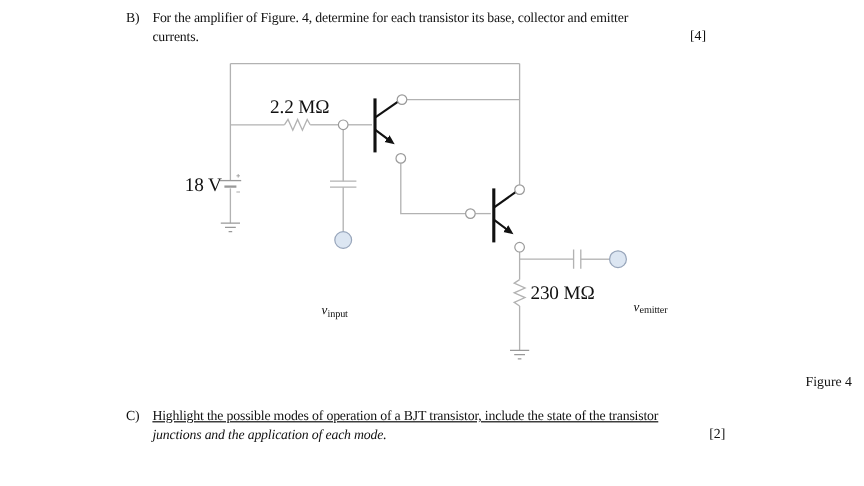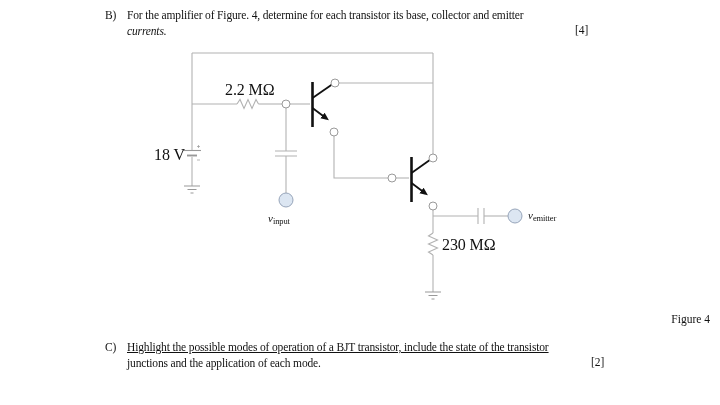--- a/index.html
+++ b/index.html
@@ -5,31 +5,31 @@
   html,body{margin:0;padding:0;}
   body{
     width:720px;height:405px;position:relative;background:#ffffff;
     font-family:"Liberation Serif", serif;color:#111;overflow:hidden;
   }
   .abs{position:absolute;white-space:nowrap;}
   .qtext{font-size:11.5px;letter-spacing:-0.15px;line-height:14px;}
   .marks{font-size:11.5px;}
   .caption{font-size:11.5px;}
   .clabel{font-size:16px;letter-spacing:-0.1px;}
-  .termlabel{font-size:11px;}
+  .termlabel{font-size:11px;margin-top:41px;}
   .termlabel i{font-style:italic;}
   .termlabel sub{font-size:8.5px;vertical-align:-2px;letter-spacing:-0.1px;}
   svg{position:absolute;left:0;top:0;}
 </style>
 </head>
 <body>
 
 <span class="abs qtext" style="left:105px;top:8px;">B)</span>
 <span class="abs qtext" style="left:127px;top:8px;">For the amplifier of Figure. 4, determine for each transistor its base, collector and emitter</span>
-<span class="abs qtext" style="left:127px;top:24px;font-style:italic;">currents.</span>
+<span class="abs qtext" style="left:127px;top:24px;">currents.</span>
 <span class="abs marks" style="left:575px;top:24px;">[4]</span>
 
 <svg width="720" height="405" viewBox="0 0 720 405">
   <defs>
     <marker id="ah" markerUnits="userSpaceOnUse" markerWidth="11" markerHeight="11" refX="5" refY="3.5" orient="auto">
       <path d="M0,0 L8,3.5 L0,7 Z" fill="#111"></path>
     </marker>
   </defs>
 
   <g stroke="#b2b2b2" stroke-width="1.1" fill="none">
@@ -97,14 +97,14 @@
 <span class="abs clabel" style="left:225px;top:81px;">2.2 MΩ</span>
 <span class="abs clabel" style="left:154px;top:146px;">18 V</span>
 <span class="abs clabel" style="left:442px;top:236px;">230 MΩ</span>
 <span class="abs termlabel" style="left:268px;top:212px;"><i>v</i><sub>input</sub></span>
 <span class="abs termlabel" style="left:528px;top:209px;"><i>v</i><sub>emitter</sub></span>
 
 <span class="abs caption" style="left:0px;top:313px;width:710px;text-align:right;">Figure 4</span>
 
 <span class="abs qtext" style="left:105px;top:340px;">C)</span>
 <span class="abs qtext" style="left:127px;top:340px;text-decoration:underline;">Highlight the possible modes of operation of a BJT transistor, include the state of the transistor</span>
-<span class="abs qtext" style="left:127px;top:356px;">junctions and the application of each mode.</span>
+<span class="abs qtext" style="left:127px;top:356px;font-style:italic;">junctions and the application of each mode.</span>
 <span class="abs marks" style="left:591px;top:356px;">[2]</span>
 
 </body></html>

